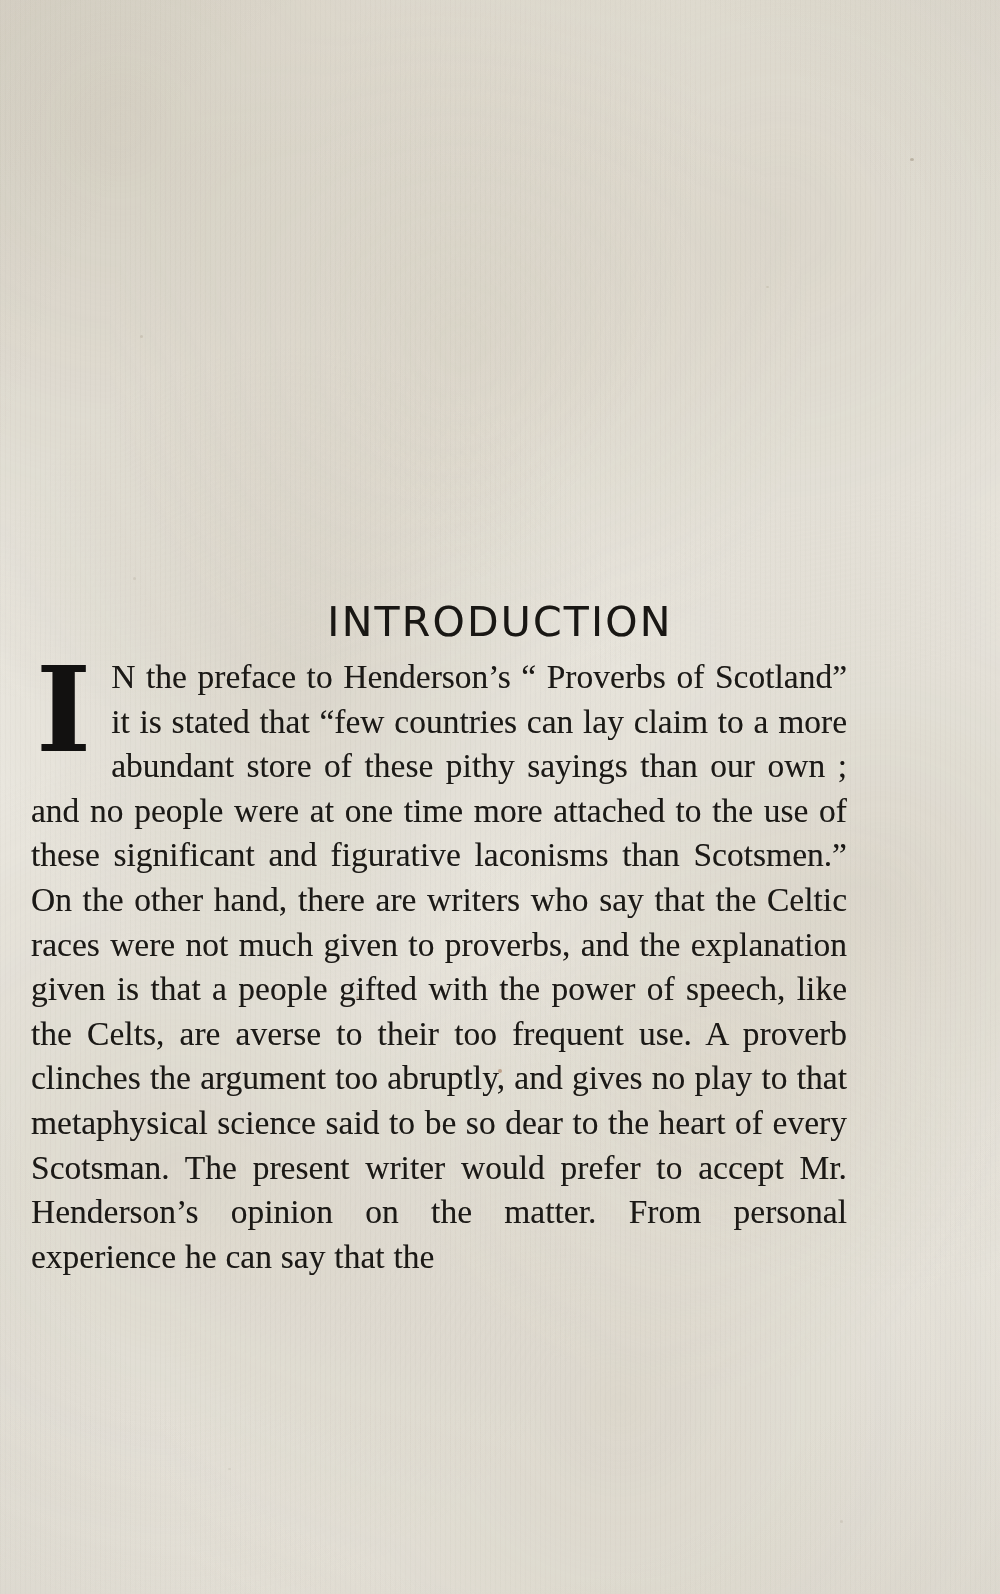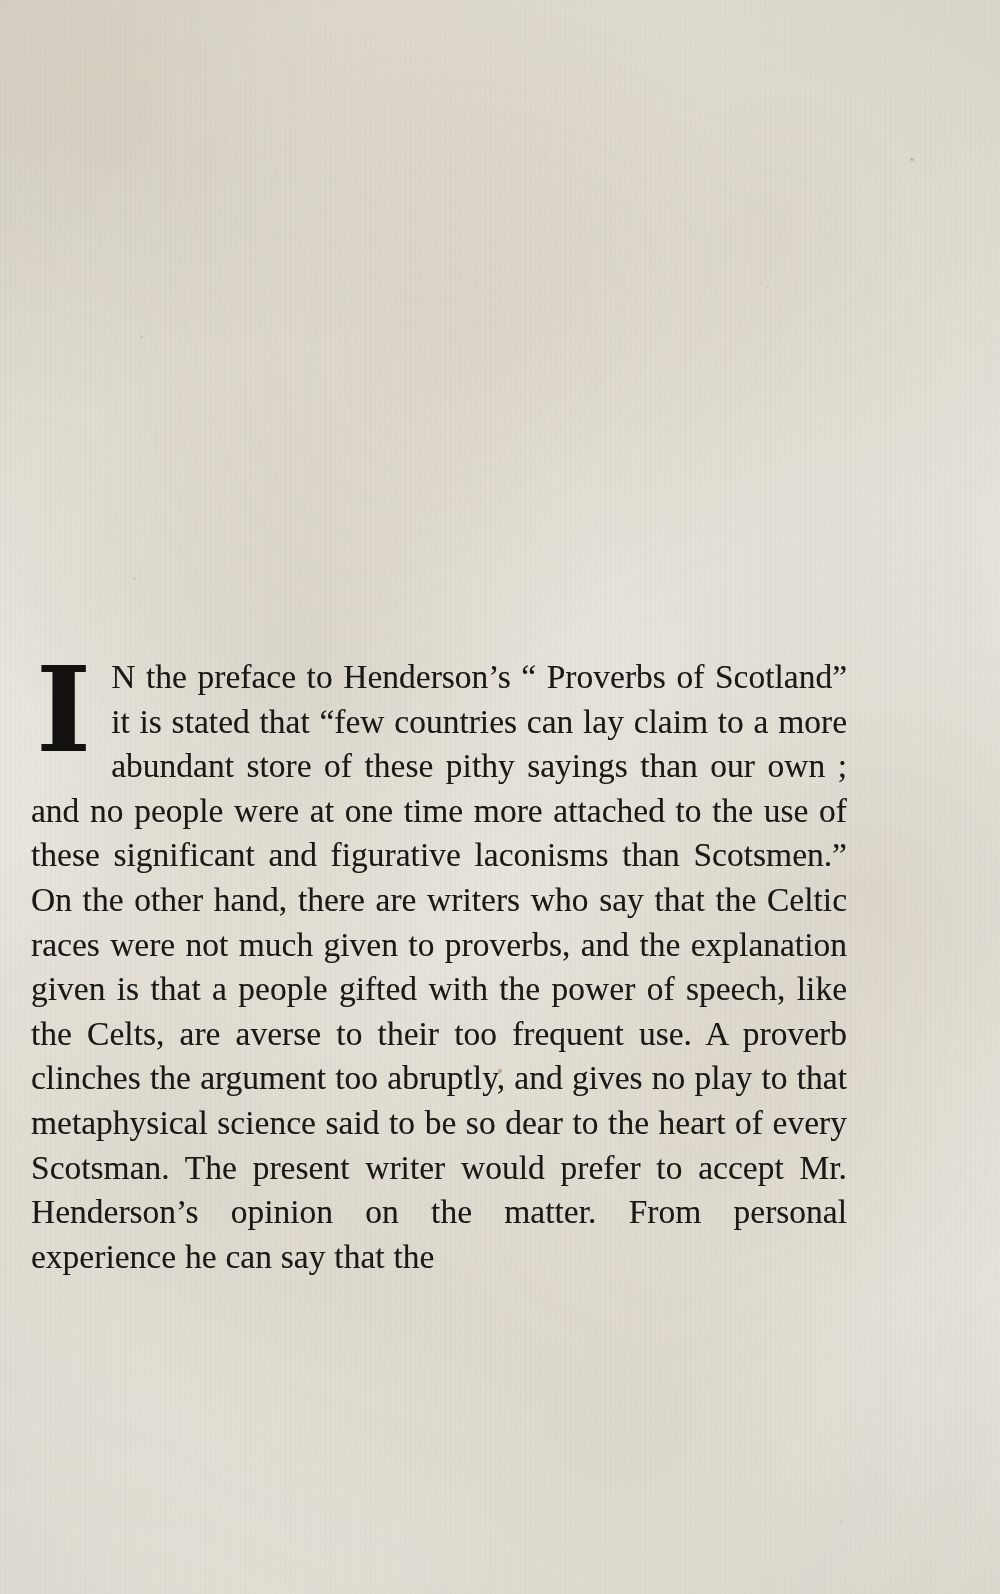--- a/index.html
+++ b/index.html
@@ -146,19 +146,20 @@
   <span class="speck" style="left:140px; top:335px; width:3px; height:3px; opacity:.5;"></span>
   <span class="speck" style="left:766px; top:286px; width:3px; height:2px; opacity:.45;"></span>
   <span class="speck" style="left:133px; top:577px; width:3px; height:3px; opacity:.4;"></span>
   <span class="speck" style="left:498px; top:1069px; width:4px; height:4px; background:rgba(146,86,52,0.45);"></span>
   <span class="speck" style="left:356px; top:996px; width:3px; height:3px; background:rgba(140,88,56,0.35);"></span>
   <span class="speck" style="left:840px; top:1520px; width:3px; height:3px; opacity:.4;"></span>
   <span class="speck" style="left:228px; top:1468px; width:3px; height:2px; opacity:.35;"></span>
 
   <div class="content">
 
+    <h1 class="page-heading">INTRODUCTION</h1>
 
     <div class="body-block">
       <p class="body-text"><span class="drop-cap">I</span><span class="lead-in">N the preface to Henderson’s “ Proverbs of Scotland” it is stated that “few countries can lay claim to a more abundant store of these pithy sayings than our own ; and no people were at one time more attached to the use of these significant and figurative laconisms than Scotsmen.”   On the other hand, there are writers who say that the Celtic races were not much given to proverbs, and the explanation given is that a people gifted with the power of speech, like the Celts, are averse to their too frequent use.   A proverb clinches the argument too abruptly, and gives no play to that metaphysical science said to be so dear to the heart of every Scotsman.   The present writer would prefer to accept Mr. Henderson’s opinion on the matter. From personal experience he can say that the</span></p>
     </div>
 
   </div>
 </div>
 
 </body></html>

